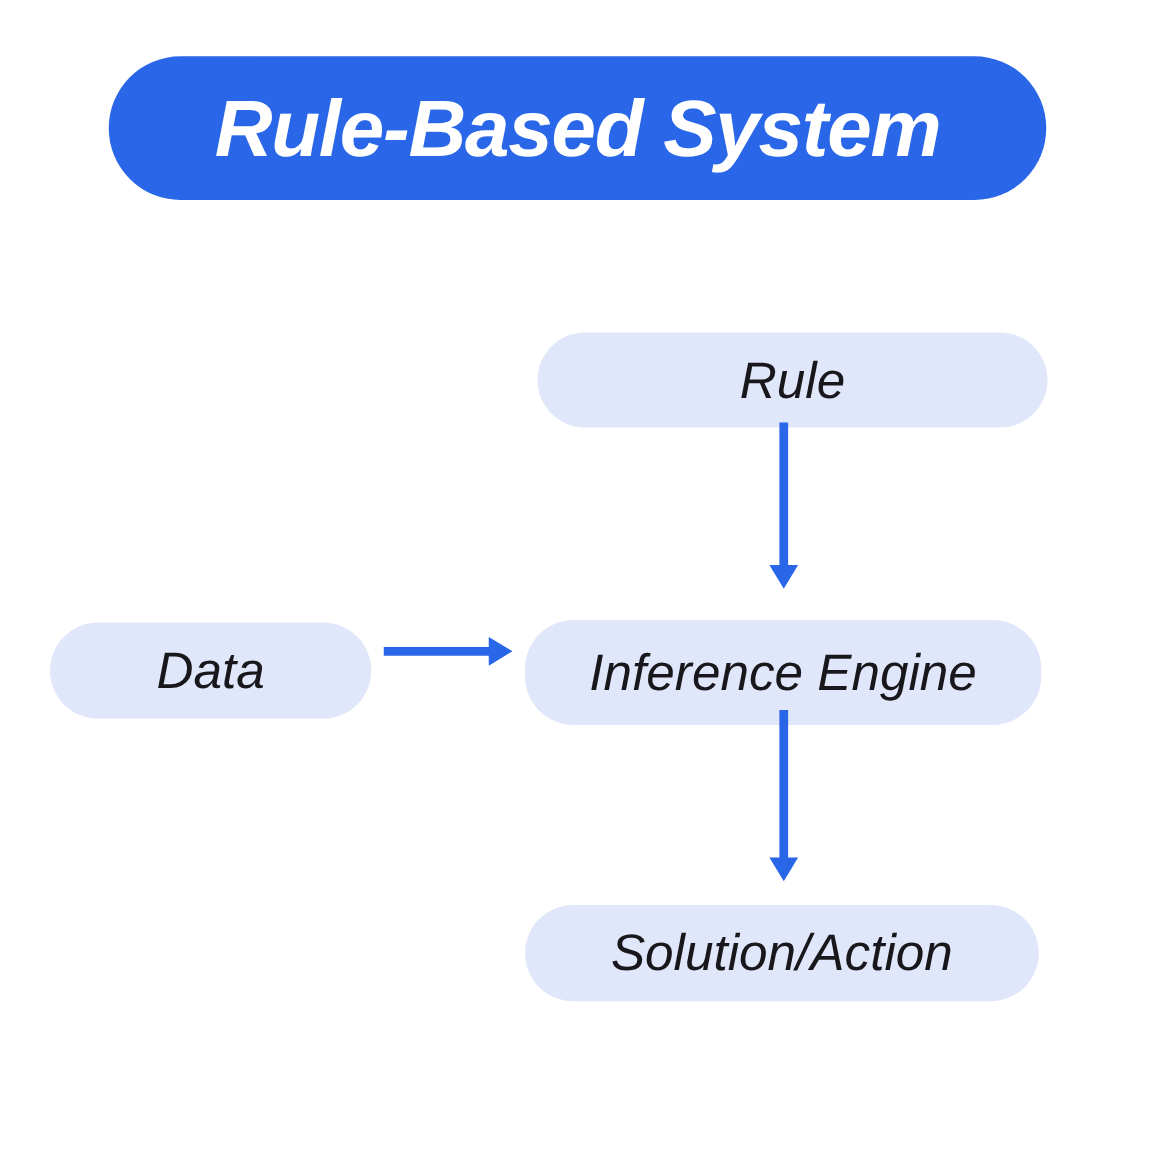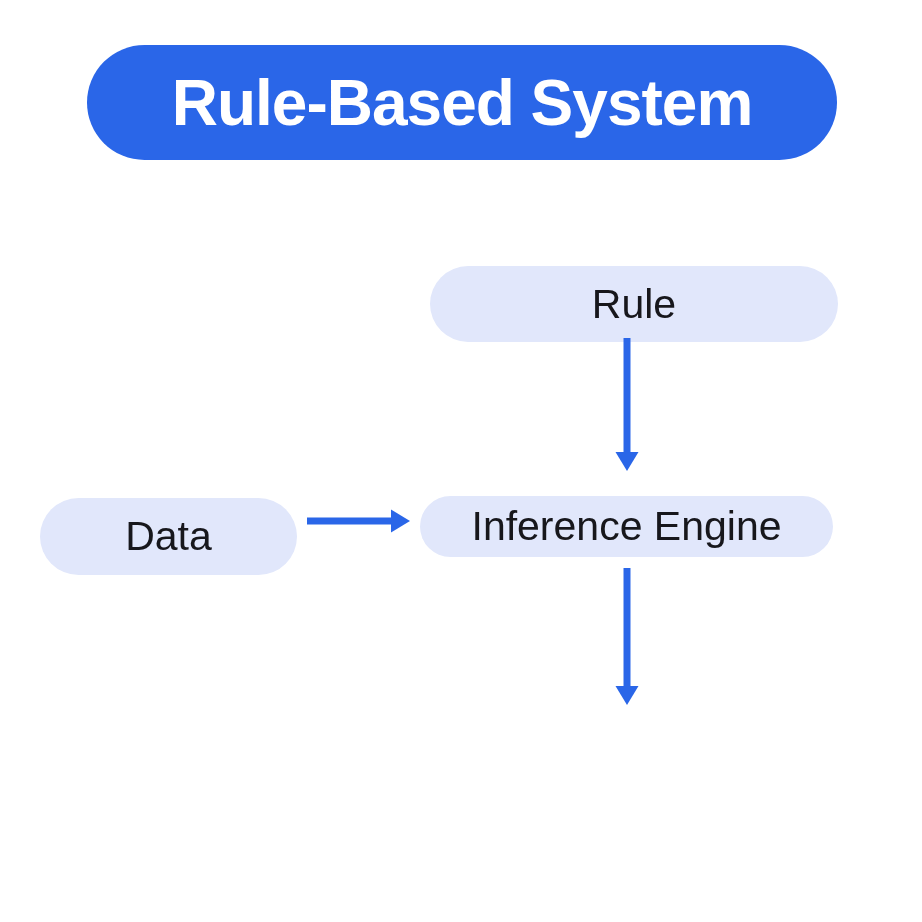--- a/index.html
+++ b/index.html
@@ -13,20 +13,21 @@
   body{
     background:var(--background);
     font-family:"Liberation Sans","DejaVu Sans",sans-serif;
   }
   .canvas{
     position:relative;
     width:922px;
     height:922px;
     background:var(--background);
     overflow:hidden;
+    font-style:italic;
   }
   .title-pill{
     position:absolute;
     left:87px; top:45px;
     width:750px; height:115px;
     background:var(--accent-blue);
     border-radius:58px;
     display:flex; align-items:center; justify-content:center;
     color:var(--title-text);
     font-size:64px;
@@ -38,21 +39,21 @@
     position:absolute;
     background:var(--node-fill);
     display:flex; align-items:center; justify-content:center;
     color:var(--node-text);
     font-size:41px;
     white-space:nowrap;
     margin-top:16px;
   }
   .node-rule{            left:430px; top:250px; width:408px; height:76px; border-radius:38px; }
   .node-data{            left:40px;  top:482px; width:257px; height:77px; border-radius:39px; }
-  .node-inference-engine{left:420px; top:480px; width:413px; height:61px; border-radius:39px; }
+  .node-inference-engine{left:420px; top:480px; width:413px; height:84px; border-radius:39px; }
   .node-solution-action{ left:420px; top:708px; width:411px; height:77px; border-radius:39px; }
   .edges-layer{
     position:absolute;
     left:0; top:0;
     width:922px; height:922px;
     pointer-events:none;
   }
 </style>
 </head>
 <body>
@@ -60,20 +61,21 @@
 <div class="canvas">
 
   <div class="title-pill">Rule-Based System</div>
 
   <div class="node node-rule">Rule</div>
 
   <div class="node node-data">Data</div>
 
   <div class="node node-inference-engine">Inference Engine</div>
 
+  <div class="node node-solution-action">Solution/Action</div>
 
   <svg class="edges-layer" viewBox="0 0 922 922">
 
     <g>
       <line x1="627" y1="338" x2="627" y2="453" stroke-width="7" stroke="#2A66E8"></line>
       <polygon points="615.5,452 638.5,452 627,471" fill="#2A66E8"></polygon>
     </g>
 
     <g>
       <line x1="307" y1="521" x2="392" y2="521" stroke-width="7" stroke="#2A66E8"></line>

